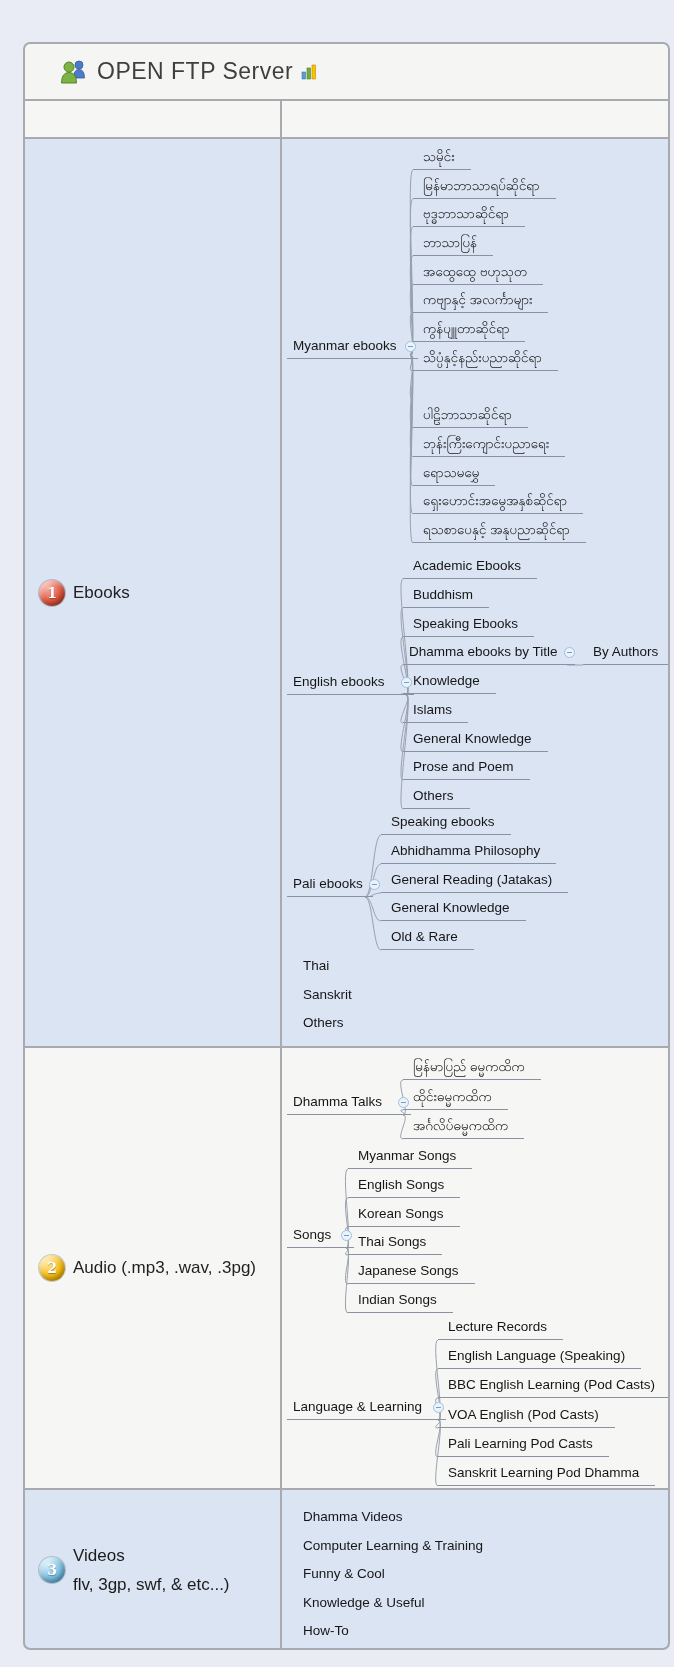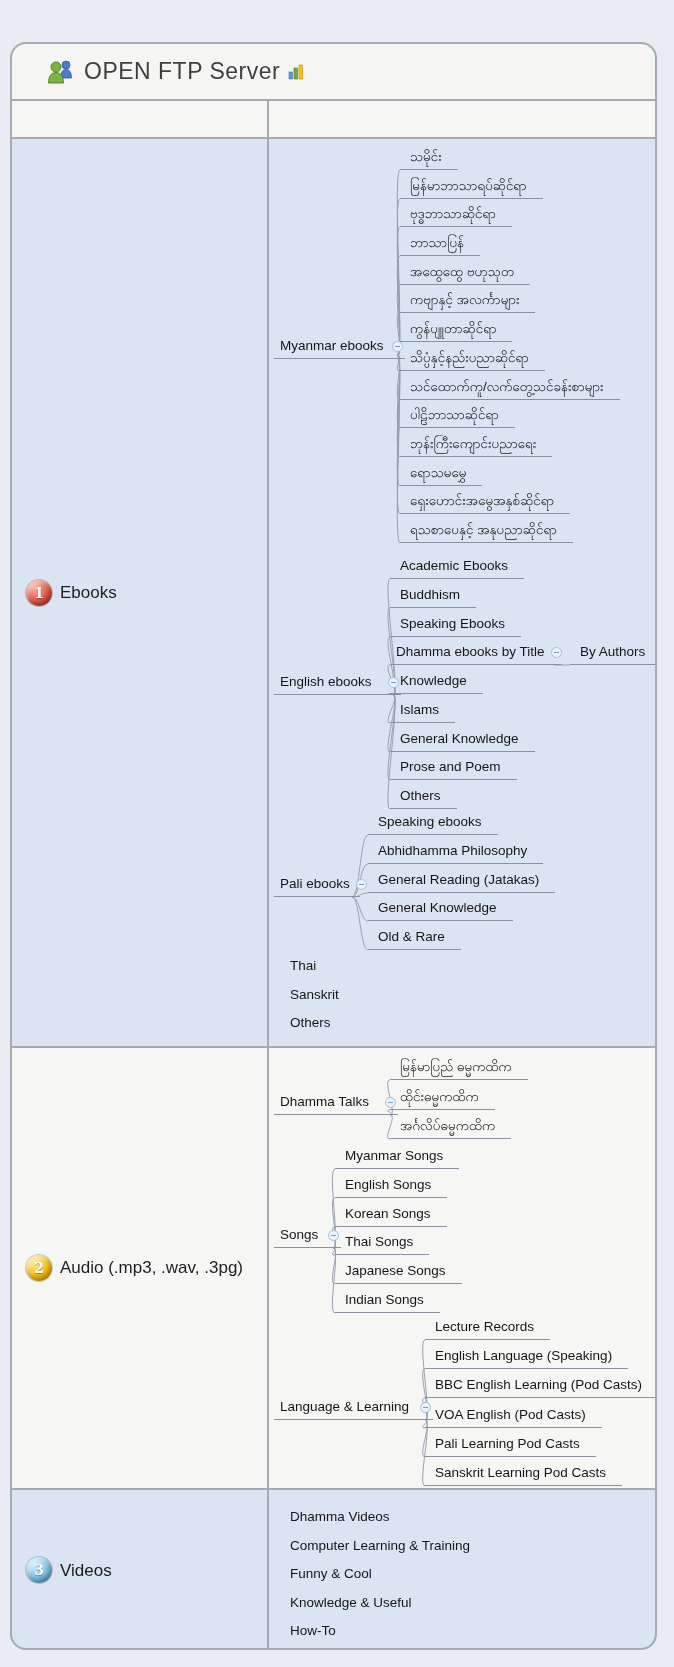--- a/index.html
+++ b/index.html
@@ -3,22 +3,22 @@
 <meta charset="utf-8">
 <style>
   html,body{margin:0;padding:0;}
   body{
     width:674px;height:1667px;position:relative;overflow:hidden;
     background:#e9ebf5;
     font-family:"Liberation Sans","DejaVu Sans",sans-serif;
     color:#1b1b1b;
   }
   .card{
-    position:absolute;left:10px;top:42px;width:647px;height:1608px;
-    background:#14b8a6;border:2px solid #a9aab0;border-radius:16px;
+    position:absolute;left:23px;top:42px;width:647px;height:1608px;
+    background:#14b8a6;border:2px solid #a9aab0;border-radius:7px;
     box-sizing:border-box;overflow:hidden;
   }
   .card-header{
     height:55px;display:flex;align-items:center;padding-left:34px;gap:8px;
     background:#f5f5f3;
   }
   .title{font-size:23px;color:#3f3f3f;letter-spacing:.5px;}
   .row{display:flex;box-sizing:border-box;border-top:2px solid #a9aab0;}
   .cell-left{
     width:257px;box-sizing:border-box;border-right:2px solid #a9aab0;
@@ -134,21 +134,20 @@
         <span class="minus"></span>
       </div>
       <div class="node u" style="left:131px;top:9px">သမိုင်း</div>
       <div class="node u" style="left:131px;top:38px">မြန်မာဘာသာရပ်ဆိုင်ရာ</div>
       <div class="node u" style="left:131px;top:66px">ဗုဒ္ဓဘာသာဆိုင်ရာ</div>
       <div class="node u" style="left:131px;top:95px">ဘာသာပြန်</div>
       <div class="node u" style="left:131px;top:124px">အထွေထွေ ဗဟုသုတ</div>
       <div class="node u" style="left:131px;top:152px">ကဗျာနှင့် အလင်္ကာများ</div>
       <div class="node u" style="left:131px;top:181px">ကွန်ပျူတာဆိုင်ရာ</div>
       <div class="node u" style="left:131px;top:210px">သိပ္ပံနှင့်နည်းပညာဆိုင်ရာ</div>
-      <div class="node u" style="left:131px;top:239px">သင်ထောက်ကူ/လက်တွေ့သင်ခန်းစာများ</div>
       <div class="node u" style="left:131px;top:267px">ပါဠိဘာသာဆိုင်ရာ</div>
       <div class="node u" style="left:131px;top:296px">ဘုန်းကြီးကျောင်းပညာရေး</div>
       <div class="node u" style="left:131px;top:325px">ရောသမမွှေ</div>
       <div class="node u" style="left:131px;top:353px">ရှေးဟောင်းအမွေအနှစ်ဆိုင်ရာ</div>
       <div class="node u" style="left:131px;top:382px">ရသစာပေနှင့် အနုပညာဆိုင်ရာ</div>
 
       <div class="node parent u" style="left:5px;top:534px;width:119px">
         <span>English ebooks</span>
         <span class="minus"></span>
       </div>
@@ -227,29 +226,30 @@
 
       <div class="node parent u" style="left:5px;top:350px;width:151px">
         <span>Language &amp; Learning</span>
         <span class="minus"></span>
       </div>
       <div class="node u" style="left:156px;top:270px">Lecture Records</div>
       <div class="node u" style="left:156px;top:299px">English Language (Speaking)</div>
       <div class="node u" style="left:156px;top:328px">BBC English Learning (Pod Casts)</div>
       <div class="node u" style="left:156px;top:358px">VOA English (Pod Casts)</div>
       <div class="node u" style="left:156px;top:387px">Pali Learning Pod Casts</div>
-      <div class="node u" style="left:156px;top:416px">Sanskrit Learning Pod Casts</div>
+      <div class="node u" style="left:156px;top:416px">Sanskrit Learning Pod Dhamma</div>
     </div>
   </div>
 
   <div class="row row-blue row-videos">
     <div class="cell-left">
       <span class="ball ball-blue">3</span>
       <div class="videos-label">
         <div>Videos</div>
+        <div>flv, 3gp, swf, &amp; etc...)</div>
       </div>
     </div>
     <div class="cell-right">
       <div class="node" style="left:11px;top:18px">Dhamma Videos</div>
       <div class="node" style="left:11px;top:47px">Computer Learning &amp; Training</div>
       <div class="node" style="left:11px;top:75px">Funny &amp; Cool</div>
       <div class="node" style="left:11px;top:104px">Knowledge &amp; Useful</div>
       <div class="node" style="left:11px;top:132px">How-To</div>
     </div>
   </div>

